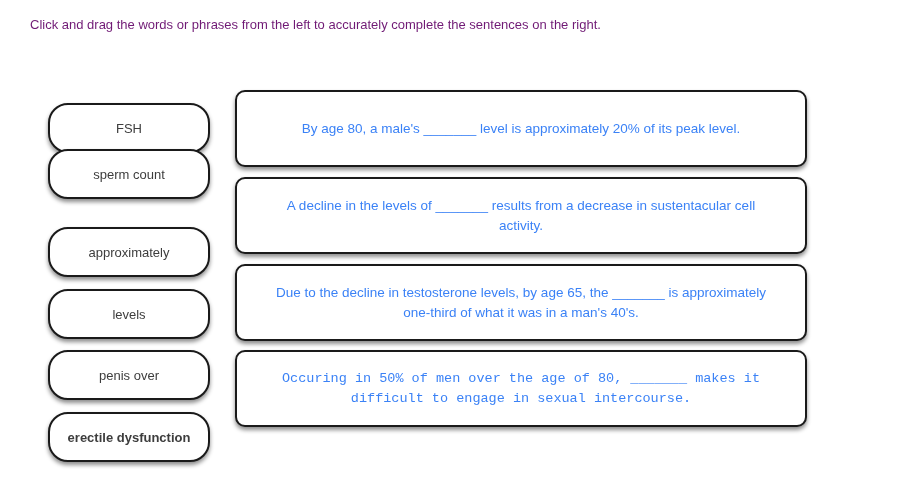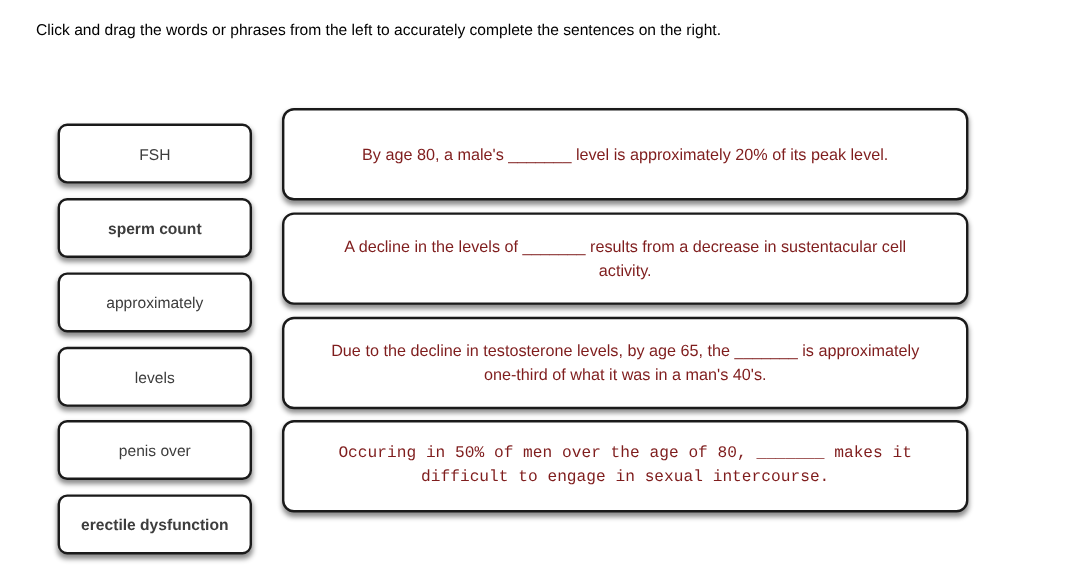--- a/index.html
+++ b/index.html
@@ -12,42 +12,42 @@
     height: 486px;
     position: relative;
     font-family: "Liberation Sans", sans-serif;
     overflow: hidden;
   }
   .instruction {
     position: absolute;
     left: 30px;
     top: 17px;
     font-size: 13px;
-    color: #000000;
+    color: #701a75;
   }
   .word-tile {
     position: absolute;
     left: 48px;
     width: 162px;
     height: 50px;
     box-sizing: border-box;
     background: #ffffff;
     border: 2px solid #1a1a1a;
-    border-radius: 8px;
+    border-radius: 20px;
     box-shadow: 0 3px 4px rgba(0,0,0,0.45);
     display: flex;
     align-items: center;
     justify-content: center;
     font-size: 13px;
     color: #3d3d3d;
     cursor: grab;
     text-align: center;
   }
   .tile-1 { top: 103px; }
-  .tile-2 { top: 165px; font-weight: bold; }
+  .tile-2 { top: 149px; }
   .tile-3 { top: 227px; }
   .tile-4 { top: 289px; }
   .tile-5 { top: 350px; }
   .tile-6 { top: 412px; font-weight: bold; }
   .sentence-box {
     position: absolute;
     left: 235px;
     width: 572px;
     height: 77px;
     box-sizing: border-box;
@@ -60,21 +60,21 @@
     justify-content: center;
     padding: 0 30px;
   }
   .box-1 { top: 90px; }
   .box-2 { top: 177px; justify-content: flex-end; }
   .box-3 { top: 264px; }
   .box-4 { top: 350px; font-family: Liberation Mono, monospace; }
   .sentence-text {
     font-size: 13.5px;
     line-height: 20px;
-    color: #7f1d1d;
+    color: #3b82f6;
     text-align: center;
   }
 </style>
 </head>
 <body>
 
 <div class="instruction">Click and drag the words or phrases from the left to accurately complete the sentences on the right.</div>
 
 <div class="word-tile tile-1">
   <span>FSH</span>

